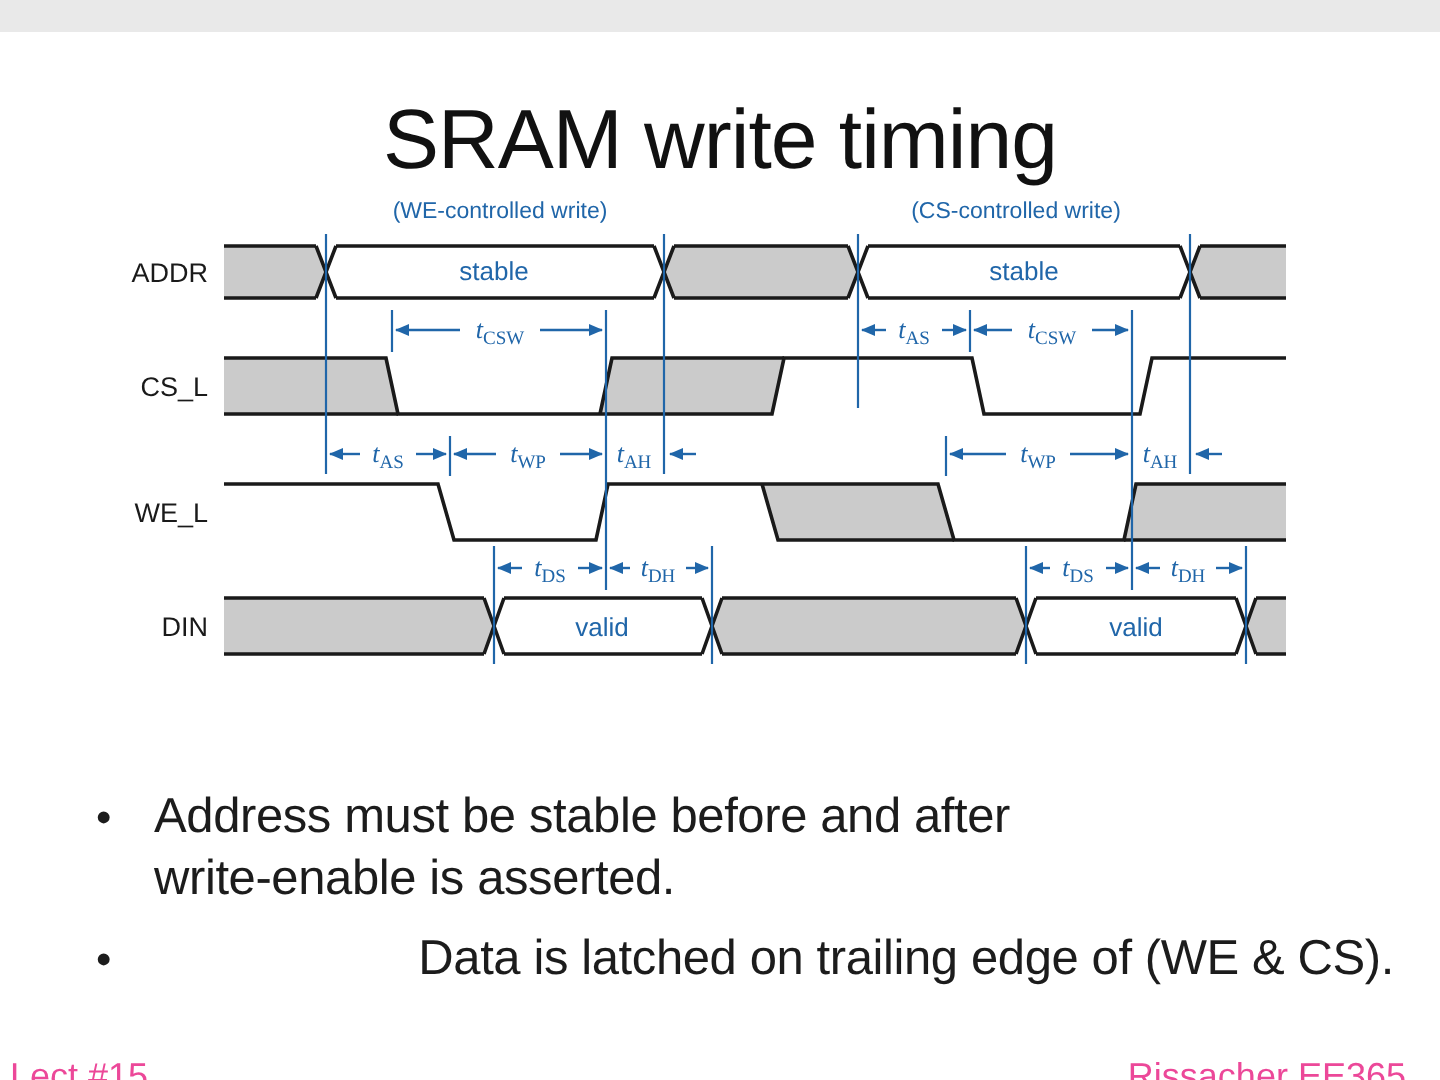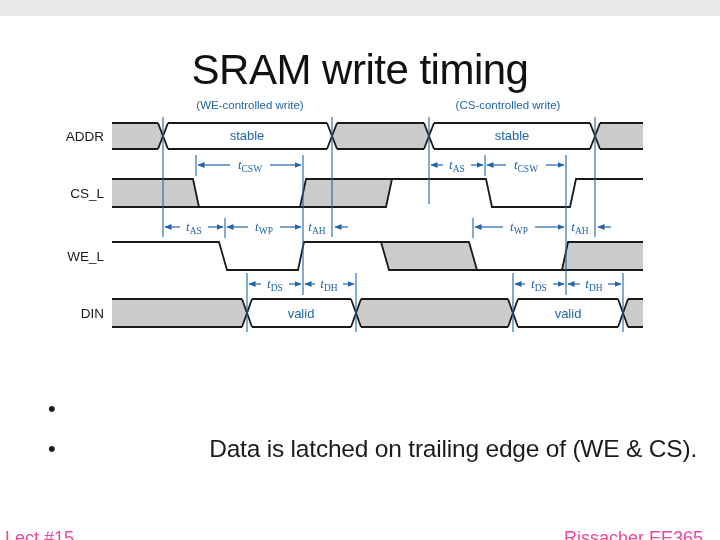--- a/index.html
+++ b/index.html
@@ -146,20 +146,21 @@
       <text class="tl" x="275" y="272" text-anchor="middle"><tspan class="it">t</tspan><tspan class="sub" dy="3">DS</tspan></text>
       <text class="tl" x="329" y="272" text-anchor="middle"><tspan class="it">t</tspan><tspan class="sub" dy="3">DH</tspan></text>
       <text class="tl" x="539" y="272" text-anchor="middle"><tspan class="it">t</tspan><tspan class="sub" dy="3">DS</tspan></text>
       <text class="tl" x="594" y="272" text-anchor="middle"><tspan class="it">t</tspan><tspan class="sub" dy="3">DH</tspan></text>
     </g>
   </svg>
 
   <div id="bullets">
     <div class="bullet b1">
       <span class="dot">•</span>
+      <span class="btext">Address must be stable before and after write-enable is asserted.</span>
     </div>
     <div class="bullet b2">
       <span class="dot">•</span>
       <span class="btext">Data is latched on trailing edge of (WE &amp; CS).</span>
     </div>
   </div>
 
   <div id="footer-left" class="footer">Lect #15</div>
   <div id="footer-right" class="footer">Rissacher EE365</div>
 

